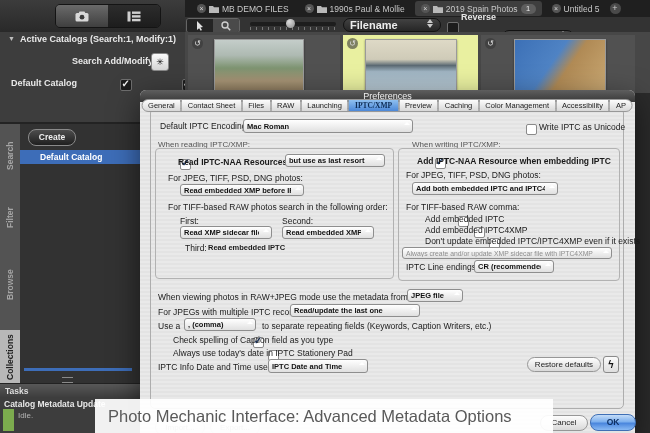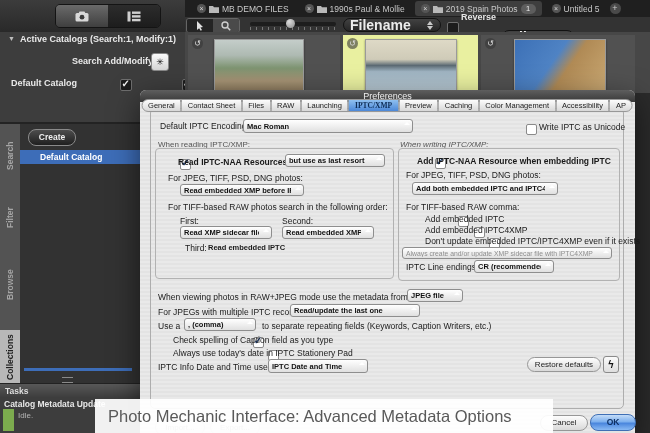--- a/index.html
+++ b/index.html
@@ -19,21 +19,21 @@
   .badge{background:#5d5d5d;border-radius:5px;min-width:11px;height:10px;line-height:10px;text-align:center;color:#eee;font-size:7.5px;padding:0 2px;}
   .plusdot{width:11px;height:11px;border-radius:50%;background:#4a4a4a;color:#ccc;font-size:9px;line-height:11px;text-align:center;}
   
   .navrow{left:185px;top:17px;width:465px;height:15px;background:#333;}
   .navseg{left:186px;top:18px;width:52px;height:13px;border:1px solid #666;border-radius:3px;display:flex;overflow:hidden;}
   .navseg .half{flex:1;display:flex;align-items:center;justify-content:center;background:#4a4a4a;}
   .navseg .half.sel{background:#242424;}
   .slider{left:250px;top:22px;width:86px;height:4px;background:#1d1d1d;border-radius:2px;}
   .slider .ticks{position:absolute;left:0;top:5px;width:86px;height:3px;background:repeating-linear-gradient(90deg,#777 0 1px,transparent 1px 6px);}
   .slider .thumb{position:absolute;left:36px;top:-3px;width:9px;height:9px;border-radius:50%;background:radial-gradient(circle at 35% 30%,#ddd,#888);}
-  .ddk{height:14px;background:linear-gradient(#424242,#262626);border:1px solid #121212;border-radius:8px;color:#ececec;font-size:14px;display:flex;align-items:center;padding:0 6px;box-sizing:border-box;}
+  .ddk{height:14px;background:linear-gradient(#424242,#262626);border:1px solid #121212;border-radius:8px;color:#ececec;font-size:11px;display:flex;padding:0 6px;box-sizing:border-box;}
   .ddk .lab{flex:1;white-space:nowrap;overflow:hidden;font-weight:bold;}
   .arrows{width:7px;height:9px;position:relative;}
   .arrows::before{content:"";position:absolute;left:0;top:0;border-left:3.5px solid transparent;border-right:3.5px solid transparent;border-bottom:4px solid #c9c9c9;}
   .arrows::after{content:"";position:absolute;left:0;bottom:0;border-left:3.5px solid transparent;border-right:3.5px solid transparent;border-top:4px solid #c9c9c9;}
   .dkcb{width:10px;height:10px;background:#1c1c1c;border:1px solid #6e6e6e;border-radius:2px;position:relative;display:inline-block;}
   .dkcb.checked::after{content:"✓";position:absolute;left:0;top:-2px;font-size:10px;font-weight:bold;color:#f2f2f2;}
   
   .sidebar{left:0;top:32px;width:185px;height:401px;background:#3d3d3d;}
   .sb-hdr{color:#e9e9e9;font-size:9px;font-weight:bold;}
   .star-btn{width:16px;height:16px;border:1px solid #888;border-radius:3px;background:linear-gradient(#fafafa,#d5d5d5);color:#111;font-size:9px;text-align:center;line-height:16px;}
@@ -266,21 +266,21 @@
         <span class="cap"></span>
     </div>
     <div class="abs dd" style="left:142px;top:136px;width:92px;height:13px;">
       <span class="lab">Read embedded XMP</span>
         <span class="cap"></span>
     </div>
     <span class="abs lbl" style="left:45px;top:153px;">Third:</span>
     <span class="abs lbl" style="left:68px;top:153px;font-size:7.5px;font-weight:bold;">Read embedded IPTC</span>
 
     
-    <span class="abs glbl" style="left:260px;top:50px;font-style:italic;">When writing IPTC/XMP:</span>
+    <span class="abs glbl" style="left:272px;top:50px;">When writing IPTC/XMP:</span>
     <div class="abs grp" style="left:258px;top:58px;width:220px;height:131px;"></div>
     <span class="abs acb checked" style="left:264px;top:65px;"></span>
     <span class="abs lbl" style="left:277px;top:66px;font-weight:bold;">Add IPTC-NAA Resource when embedding IPTC</span>
     <span class="abs lbl" style="left:266px;top:80px;">For JPEG, TIFF, PSD, DNG photos:</span>
     <div class="abs dd" style="left:272px;top:92px;width:146px;height:13px;">
       <span class="lab">Add both embedded IPTC and IPTC4XMP</span>
         <span class="cap"></span>
     </div>
     <span class="abs lbl" style="left:266px;top:112px;">For TIFF-based RAW comma:</span>
     <span class="abs acb" style="left:272px;top:123px;"></span>

